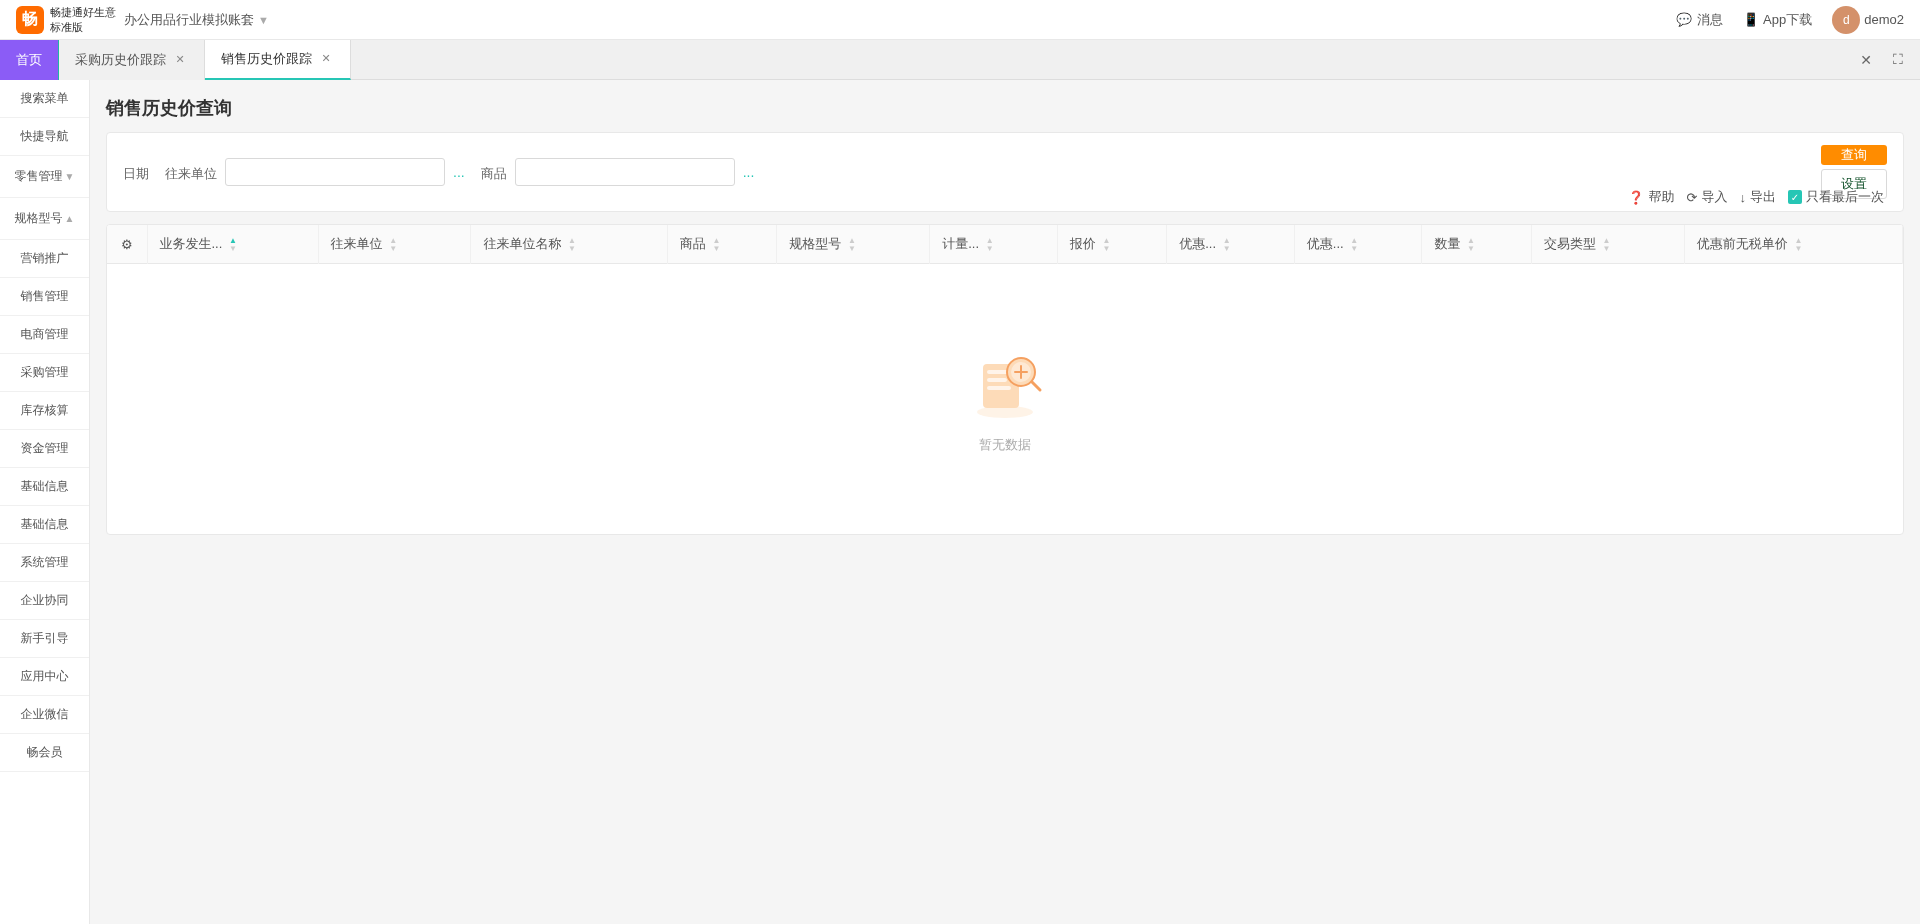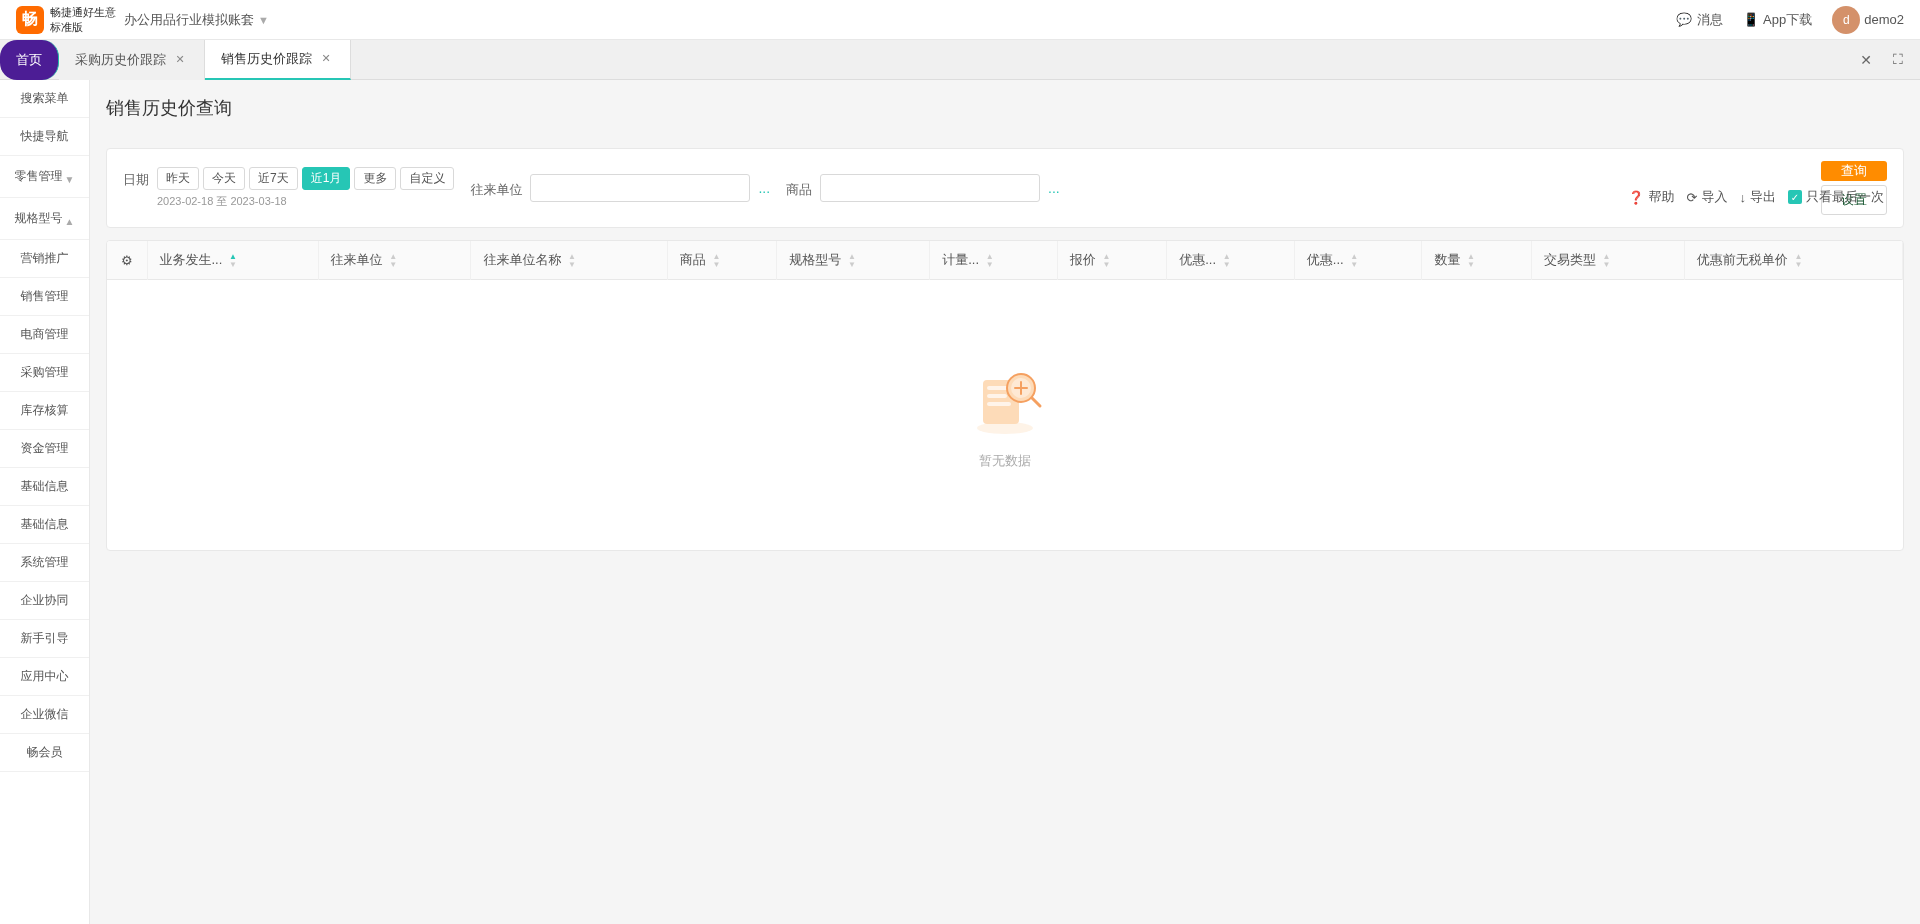--- a/index.html
+++ b/index.html
@@ -93,24 +93,23 @@
       color: #555;
       border-right: 1px solid #ddd;
       background: #f0f0f0;
     }
     .tab.active {
       background: #fff;
       color: #333;
       border-bottom: 2px solid #26c6b5;
     }
     .tab-home {
-      background: #4c1d95;
+      background: #8b5cf6;
       color: white;
       border-right: 1px solid #20b5a5;
-      border-radius: 17px;
     }
     .tab-close {
       width: 16px;
       height: 16px;
       border-radius: 50%;
       display: flex;
       align-items: center;
       justify-content: center;
       font-size: 11px;
       color: #888;
@@ -158,41 +157,41 @@
       border-bottom: 1px solid #f0f0f0;
       display: flex;
       flex-direction: column;
       align-items: center;
       gap: 4px;
     }
     .sidebar-item.has-sub {
       display: flex;
       flex-direction: row;
       justify-content: center;
-      align-items: flex-end;
+      align-items: center;
       gap: 2px;
       padding: 12px 8px;
     }
     .sidebar-arrow {
       font-size: 10px;
       color: #aaa;
     }
 
     
     .content-area {
       flex: 1;
       padding: 16px;
       background: #f5f5f5;
       overflow: auto;
     }
     .page-title {
       font-size: 18px;
-      font-weight: normal;
+      font-weight: bold;
       color: #333;
-      margin-bottom: 16px;
+      margin-bottom: 0;
     }
 
     
     .filter-card {
       background: #fff;
       border-radius: 4px;
       padding: 12px 16px;
       margin-bottom: 12px;
       border: 1px solid #e8e8e8;
     }
@@ -522,31 +521,20 @@
           <div class="checkbox-checked">✓</div>
           <span>只看最后一次</span>
         </label>
       </div>
     </div>
 
     <div class="filter-card">
       <div class="filter-row">
         <div class="filter-group">
           <span class="filter-label">日期</span>
-          <div class="date-options">
-            <div class="date-btns">
-              <button class="date-btn">昨天</button>
-              <button class="date-btn">今天</button>
-              <button class="date-btn">近7天</button>
-              <button class="date-btn active">近1月</button>
-              <button class="date-btn">更多</button>
-              <button class="date-btn">自定义</button>
-            </div>
-            <div class="date-range-text">2023-02-18 至 2023-03-18</div>
-          </div>
         </div>
 
         <div class="filter-input-group">
           <span class="filter-label">往来单位</span>
           <input class="filter-input" type="text" style="">
           <span class="filter-dots">...</span>
         </div>
 
         <div class="filter-input-group">
           <span class="filter-label">商品</span>

